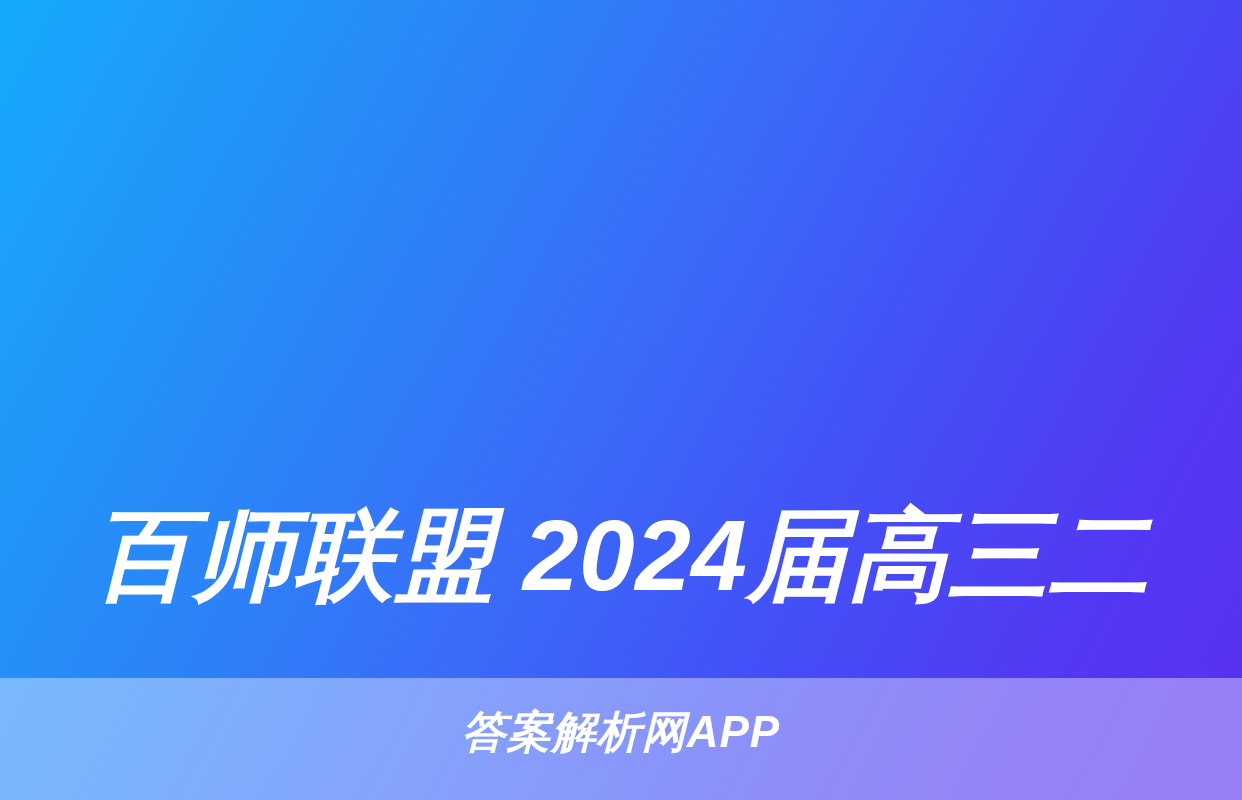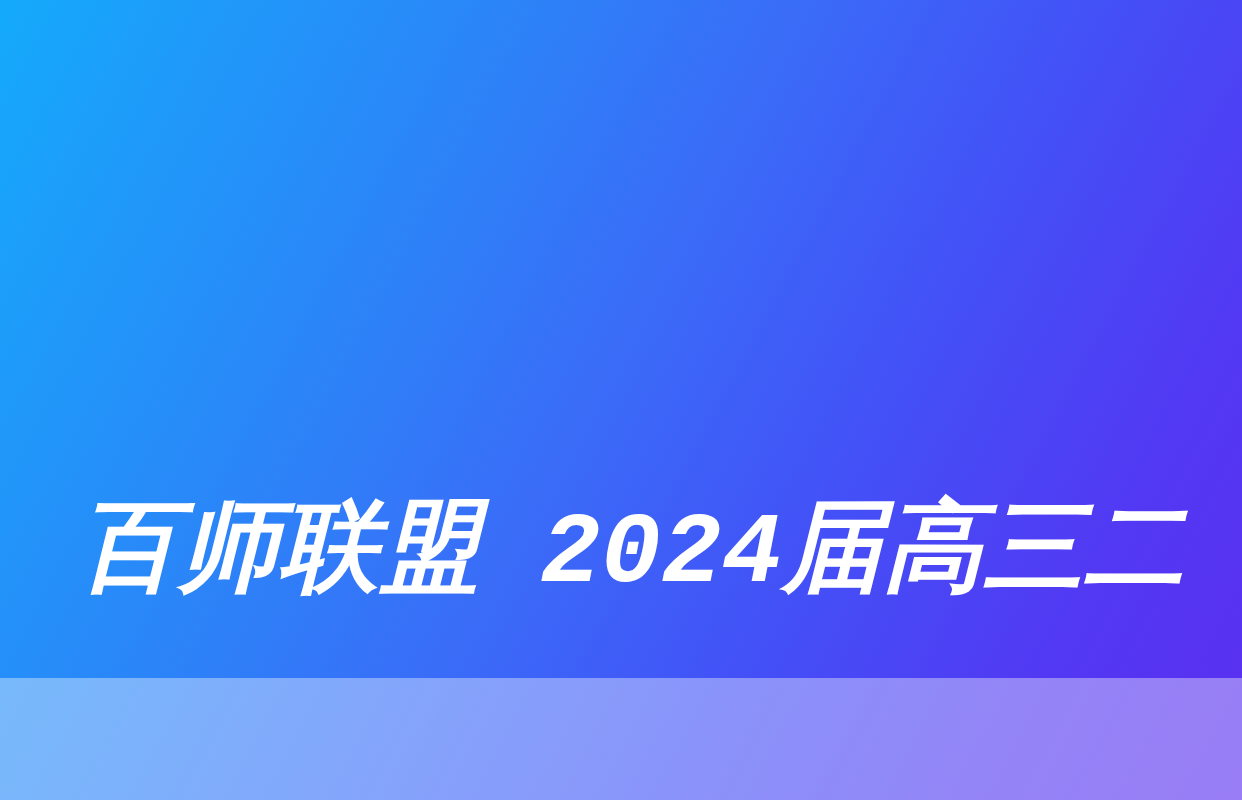--- a/index.html
+++ b/index.html
@@ -7,21 +7,21 @@
     margin: 0;
     padding: 0;
     background: #ffffff;
   }
 
   #card {
     position: relative;
     width: 1242px;
     height: 800px;
     overflow: hidden;
-    font-family: Liberation Mono, monospace;
+    font-family: Liberation Sans, sans-serif;
     -webkit-font-smoothing: antialiased;
   }
 
   
   #gradient-bg {
     position: absolute;
     inset: 0;
     background: linear-gradient(
       118deg,
       #14AAFB 0%,
@@ -97,14 +97,17 @@
   <div id="gradient-bg"></div>
 
   <div id="footer-band"></div>
 
   <div id="headline">
     <span class="line l1">百师联盟 2024届高三二</span>
     
     
   </div>
 
+  <div id="watermark">
+    <span>答案解析网APP</span>
+  </div>
 
 </div>
 
 </body></html>

